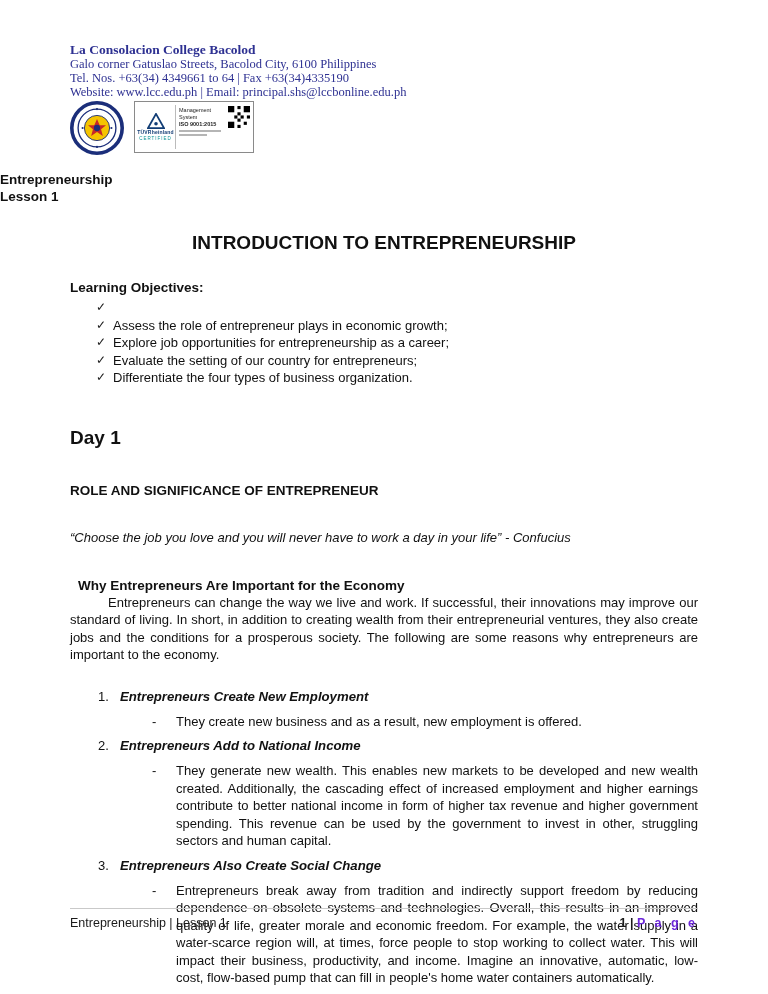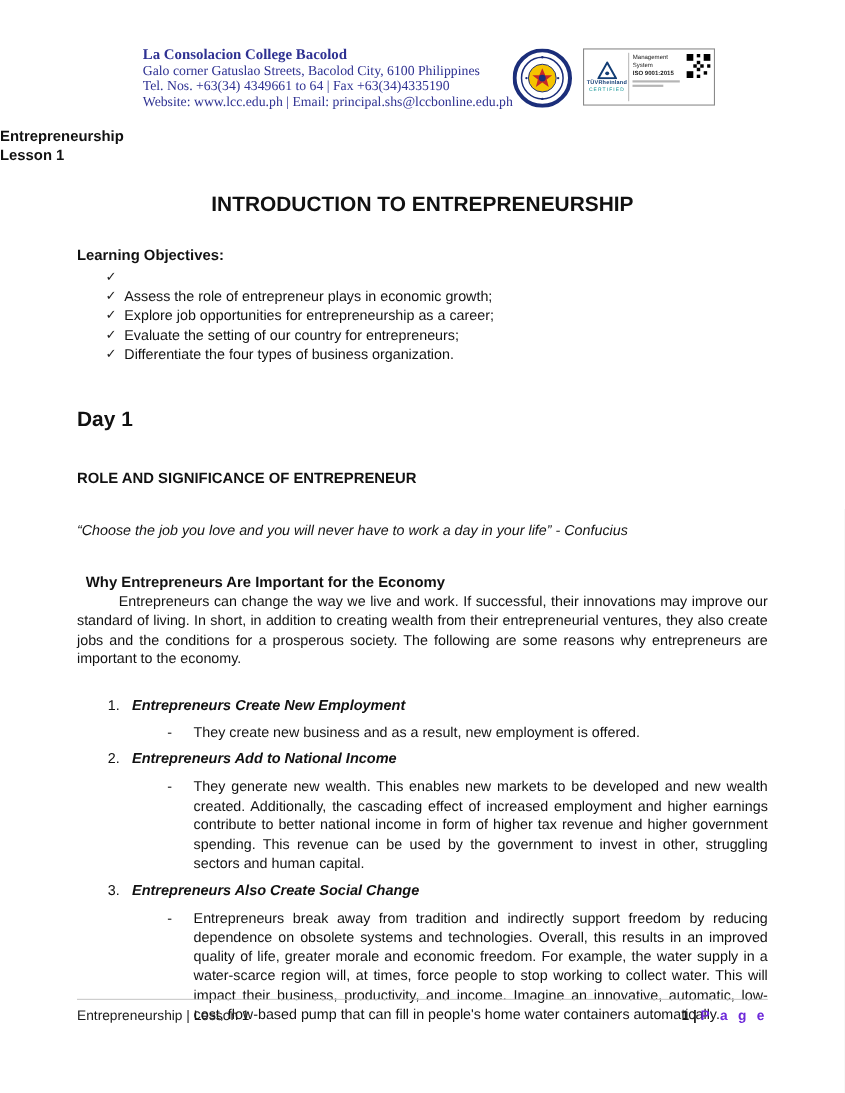--- a/index.html
+++ b/index.html
@@ -8,22 +8,23 @@
     position:relative;
     width:768px; height:994px;
     margin:0 auto;
     background:#ffffff;
     font-family:"Liberation Sans", sans-serif;
     color:#111;
     overflow:hidden;
   }
   
   .header {
-    display:flex; justify-content:center; align-items:flex-start;
+    display:flex; justify-content:flex-end; align-items:flex-start;
     padding:42px 58px 0 70px;
+    flex-direction:column;
   }
   .school-info { font-family:"Liberation Serif", serif; color:#2e3192; }
   .school-name { font-size:13.5px; font-weight:bold; line-height:16px; }
   .school-line { font-size:12.5px; line-height:13.8px; }
   .logos { display:flex; gap:10px; align-items:flex-start; margin-top:2px; }
   .seal { width:54px; height:54px; }
   .cert-box {
     width:120px; height:52px; border:1px solid #8a8a8a; background:#fff;
     display:flex; align-items:stretch; padding:3px;
   }

